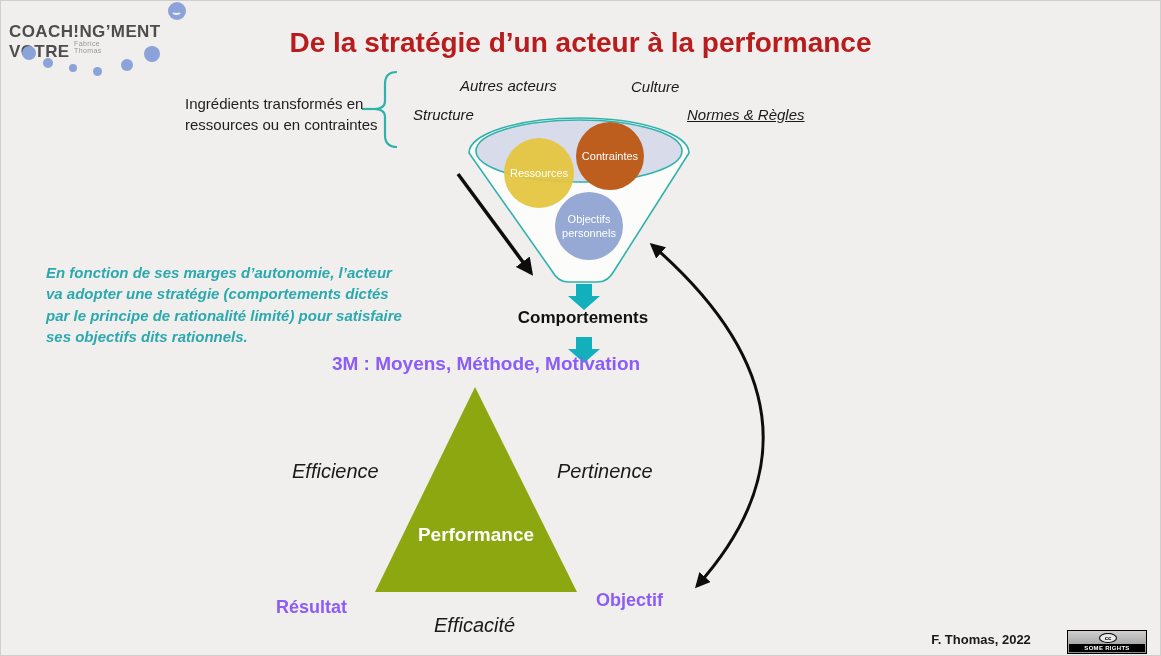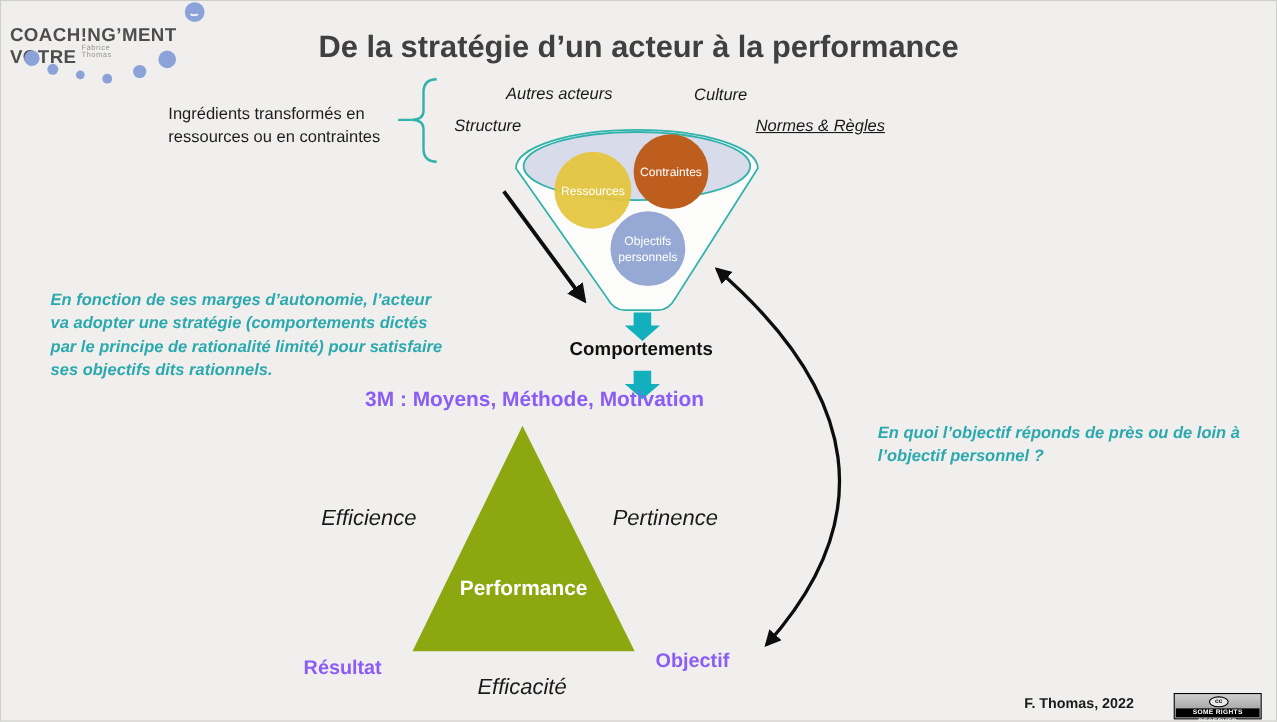--- a/index.html
+++ b/index.html
@@ -12,23 +12,23 @@
   .teal-note { color:#2ba9ae; font-style:italic; font-size:15px; line-height:1.42;font-weight:bold; }
   .gold { color:#8b5cf6; font-weight:bold; }
   .dot { position:absolute; border-radius:50%; background:#8ba3d9; }
   
   #logo-title { left:8px; top:21px; font-size:17px; font-weight:bold; color:#4d4d4d; letter-spacing:.4px; }
   #logo-sub { left:73px; top:39px; font-size:7px; color:#979797; letter-spacing:.4px; }
   #logo-face { left:167px; top:1px; width:18px; height:18px; border-radius:50%; background:#8ba3d9; }
   #logo-face .smile { position:absolute; left:3px; top:4px; width:11px; height:9px;
     border:2.5px solid transparent; border-bottom-color:#f0efed; border-radius:50%; }
   
-  #page-title { left:0; right:0; top:26px; text-align:center; font-size:28px; font-weight:bold; color:#404040; }
+  #page-title { left:0; right:0; top:26px; text-align:center; font-size:28px; font-weight:bold; color:#b91c1c; }
   
-  #ingredients { left:152px; top:92px; width:222px; font-size:15px; color:#1e1e1e; line-height:1.4; }
+  #ingredients { left:184px; top:92px; width:222px; font-size:15px; color:#1e1e1e; line-height:1.4; }
   .funnel-label { font-size:15px; font-style:italic; color:#1a1a1a; }
   #lbl-autres { left:459px; top:76px; }
   #lbl-culture { left:630px; top:77px; }
   #lbl-structure { left:412px; top:105px; }
   #lbl-normes { left:686px; top:105px;text-decoration:underline; }
   #strategy { left:287px; top:218px; font-size:17px; color:#1a1a1a; }
   #note-left { left:45px; top:261px; width:362px; }
   #note-right { left:797px; top:382px; width:330px; }
   #comportements { left:482px; width:200px; top:307px; text-align:center; font-size:17px; font-weight:bold; color:#111; }
   #three-m { left:260px; width:450px; top:352px; text-align:center; font-size:19px; }
@@ -108,21 +108,20 @@
 
   <div class="abs" id="ingredients">Ingrédients transformés en ressources ou en contraintes</div>
 
   <div class="abs funnel-label" id="lbl-autres">Autres acteurs</div>
   <div class="abs funnel-label" id="lbl-culture">Culture</div>
   <div class="abs funnel-label" id="lbl-structure">Structure</div>
   <div class="abs funnel-label" id="lbl-normes">Normes &amp; Règles</div>
 
 
   <div class="abs teal-note" id="note-left">En fonction de ses marges d’autonomie, l’acteur va adopter une stratégie (comportements dictés par le principe de rationalité limité) pour satisfaire ses objectifs dits rationnels.</div>
-  <div class="abs teal-note" id="note-right">En quoi l’objectif réponds de près ou de loin à l’objectif personnel ?</div>
 
   <div class="abs" id="comportements">Comportements</div>
   <div class="abs gold" id="three-m">3M : Moyens, Méthode, Motivation</div>
 
   <div class="abs tri-label" id="efficience">Efficience</div>
   <div class="abs tri-label" id="pertinence">Pertinence</div>
   <div class="abs tri-label" id="efficacite">Efficacité</div>
   <div class="abs gold tri-gold" id="resultat">Résultat</div>
   <div class="abs gold tri-gold" id="objectif">Objectif</div>
 

